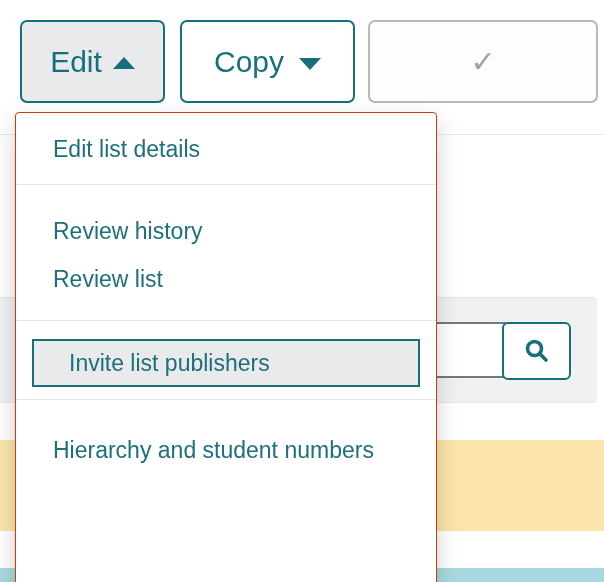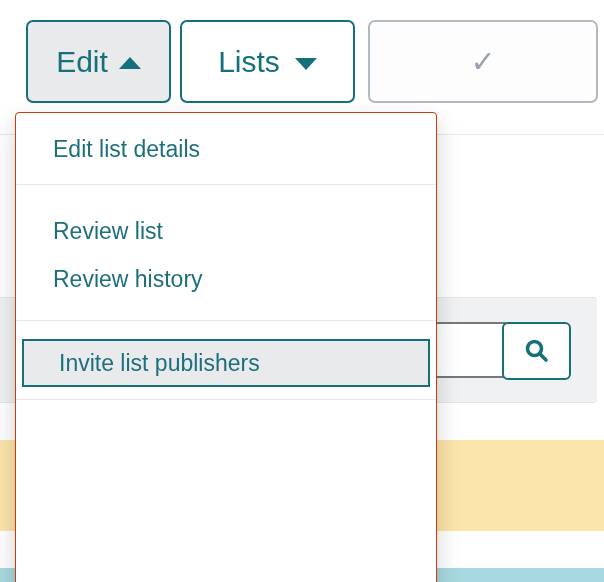--- a/index.html
+++ b/index.html
@@ -32,21 +32,21 @@
   .band-teal{left:0;top:568px;width:604px;height:14px;background:#a9d9e0;}
 
   
   .btn{
     position:absolute;top:20px;height:83px;box-sizing:border-box;
     display:flex;align-items:center;justify-content:center;
     font-size:30px;border-radius:7px;cursor:pointer;background:#fff;
     font-family:"Liberation Sans","DejaVu Sans",sans-serif;
   }
   .btn-edit{
-    left:26px;width:145px;background:#e9eaeb;
+    left:20px;width:145px;background:#e9eaeb;
     border:2px solid #16707c;color:#16707c;gap:11px;
   }
   .btn-view{
     left:180px;width:175px;background:#ffffff;
     border:2px solid #16707c;color:#16707c;gap:15px;
   }
   .btn-mylists{
     left:368px;width:230px;background:#fdfdfd;
     border:2px solid #b3b9c1;color:#9aa2ad;gap:12px;
   }
@@ -60,21 +60,21 @@
     border:1px solid #c2410c;border-radius:4px 4px 8px 8px;
     box-shadow:0 10px 24px rgba(0,0,0,0.18),0 1px 3px rgba(0,0,0,0.08);
     box-sizing:border-box;z-index:5;padding-top:12px;
   }
   .menu-item{
     height:48px;line-height:48px;padding-left:37px;
     font-size:23px;color:#1d6f7c;cursor:pointer;white-space:nowrap;
   }
   .menu-item.highlighted{
     height:48px;line-height:44px;box-sizing:border-box;
-    border:2px solid #16707c;background:#e9eaec;margin:0 6px;
+    border:2px solid #16707c;background:#e9eaec;margin:0 16px;
     padding-left:35px;
   }
   .menu-divider{height:0;border-top:1px solid #e7e7e9;}
   .d1{margin-top:11px;margin-bottom:22px;}
   .d2{margin-top:17px;margin-bottom:18px;}
   .d3{margin-top:12px;margin-bottom:26px;}
 </style>
 </head>
 <body>
 
@@ -94,35 +94,36 @@
 
 <div class="abs banner-yellow"></div>
 <div class="abs band-teal"></div>
 
 <button class="btn btn-edit">
   <span>Edit</span>
   <span class="caret-up"></span>
 </button>
 
 <button class="btn btn-view">
-  <span>Lists</span>
+  <span>Copy</span>
   <span class="caret-down"></span>
 </button>
 
 <button class="btn btn-mylists">
   <span class="check-glyph">✓</span>
 </button>
 
 <div class="abs dropdown">
   <div class="menu-item">Edit list details</div>
 
   <div class="menu-divider d1"></div>
 
+  <div class="menu-item">Review history</div>
   <div class="menu-item">Review list</div>
-  <div class="menu-item">Review history</div>
 
   <div class="menu-divider d2"></div>
 
   <div class="menu-item highlighted">Invite list publishers</div>
 
   <div class="menu-divider d3"></div>
 
+  <div class="menu-item">Hierarchy and student numbers</div>
 </div>
 
 </body></html>

